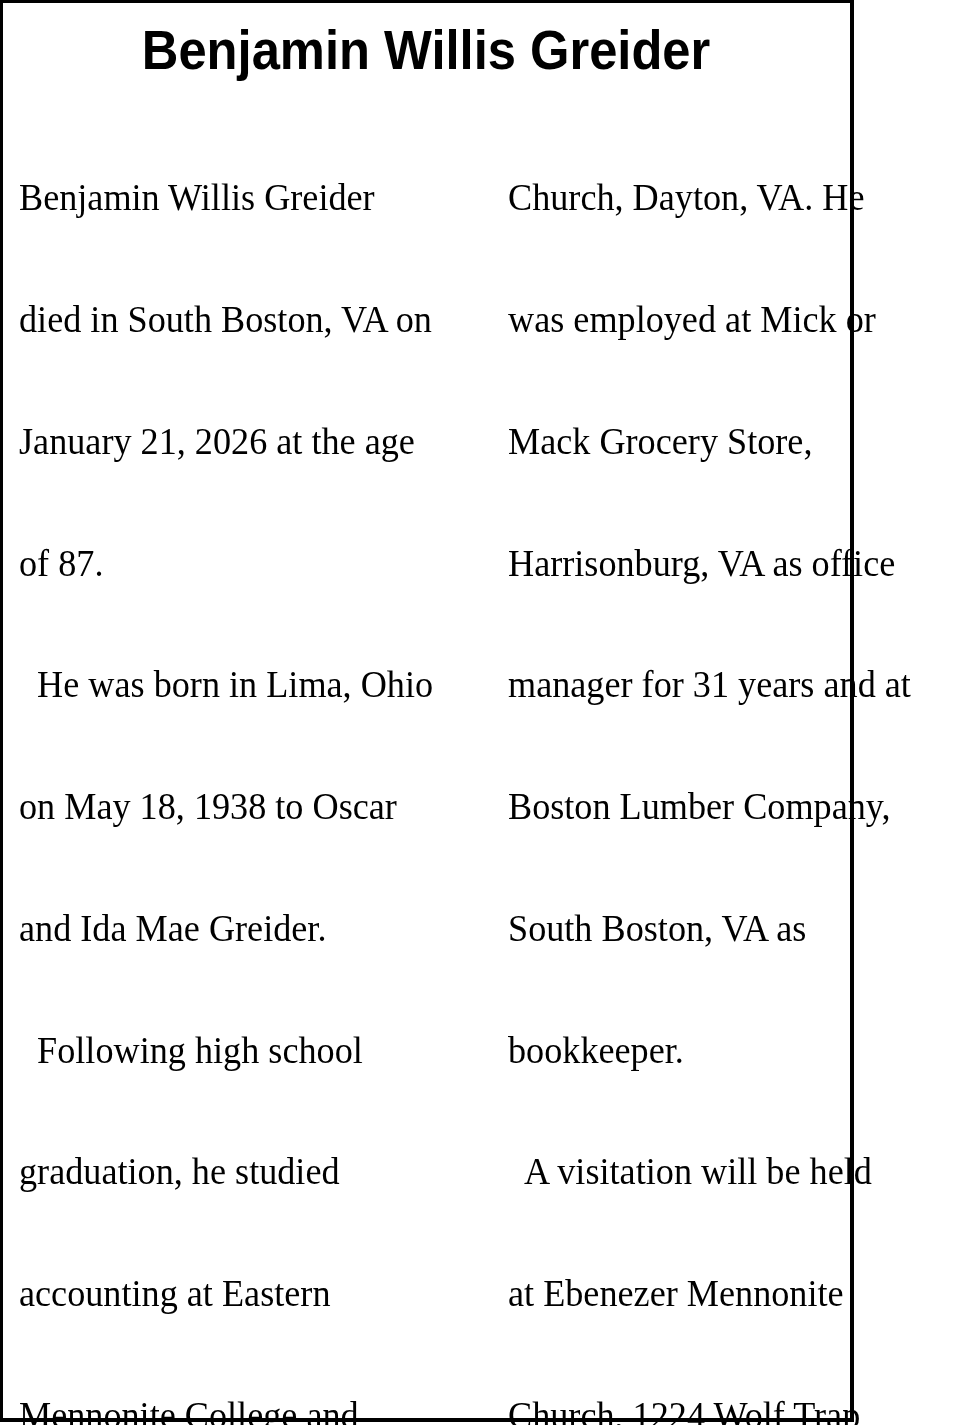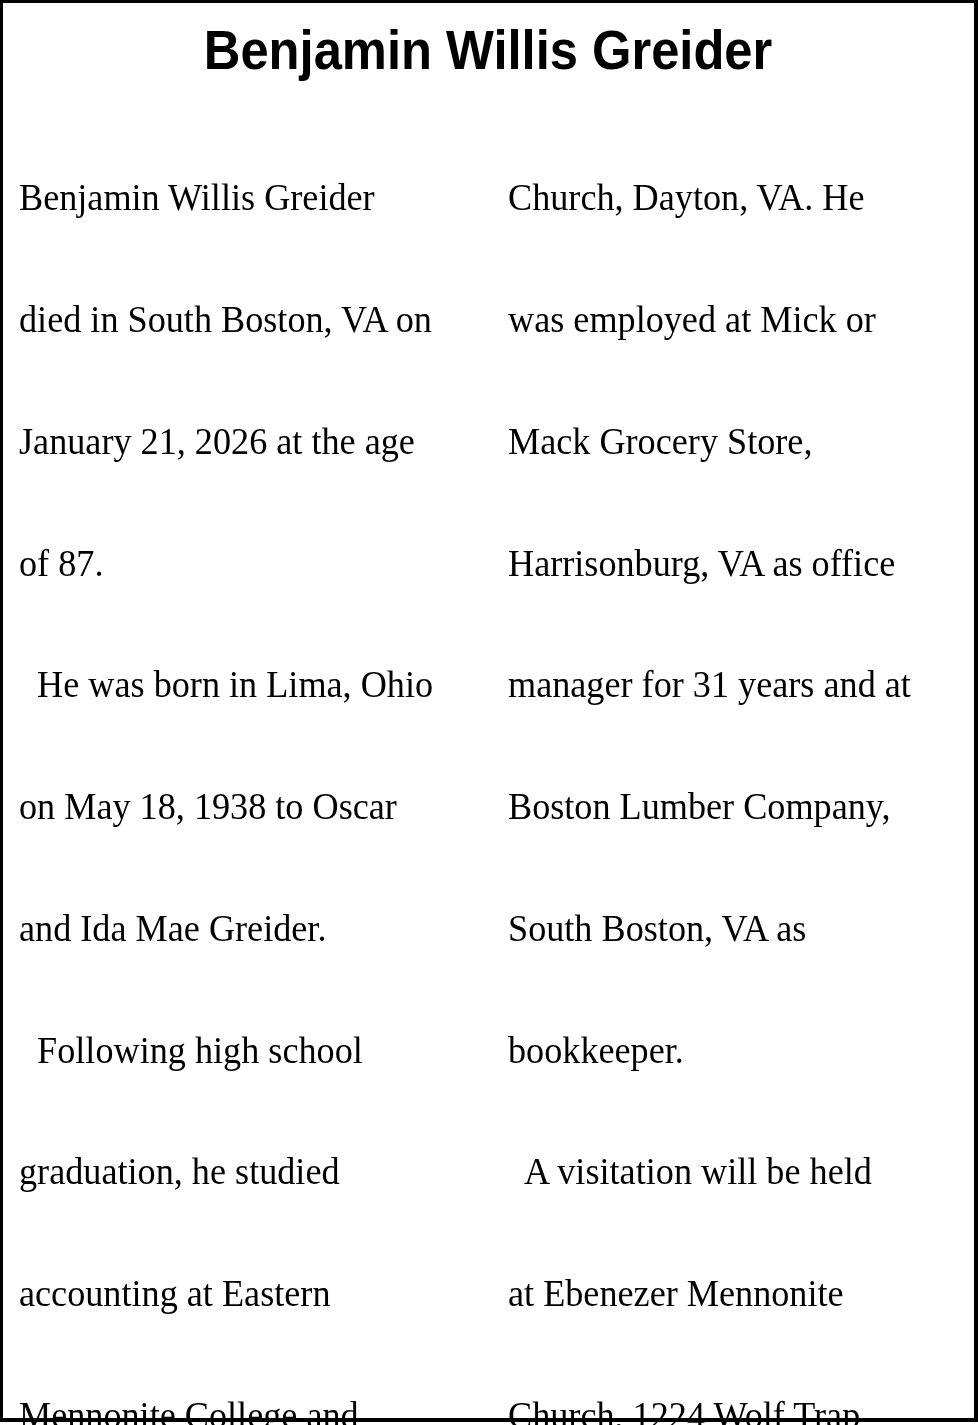--- a/index.html
+++ b/index.html
@@ -1,19 +1,19 @@
 <!DOCTYPE html>
 <html><head>
 <meta charset="utf-8">
 <style>
   html, body { margin: 0; padding: 0; background: #ffffff; }
   body { width: 978px; height: 1425px; position: relative; overflow: hidden; }
   .frame {
     position: absolute; left: 0; top: 0;
-    width: 978px; height: 1422px;
+    width: 854px; height: 1422px;
     box-sizing: border-box;
     border-top: 3px solid #000; border-left: 3px solid #000;
     border-right: 4px solid #000; border-bottom: 4px solid #000;
     background: #fff;
   }
   .title {
     position: absolute; left: 0; right: 0; top: 14px;
     text-align: center;
     font-family: "Liberation Sans", sans-serif;
     font-weight: bold;

